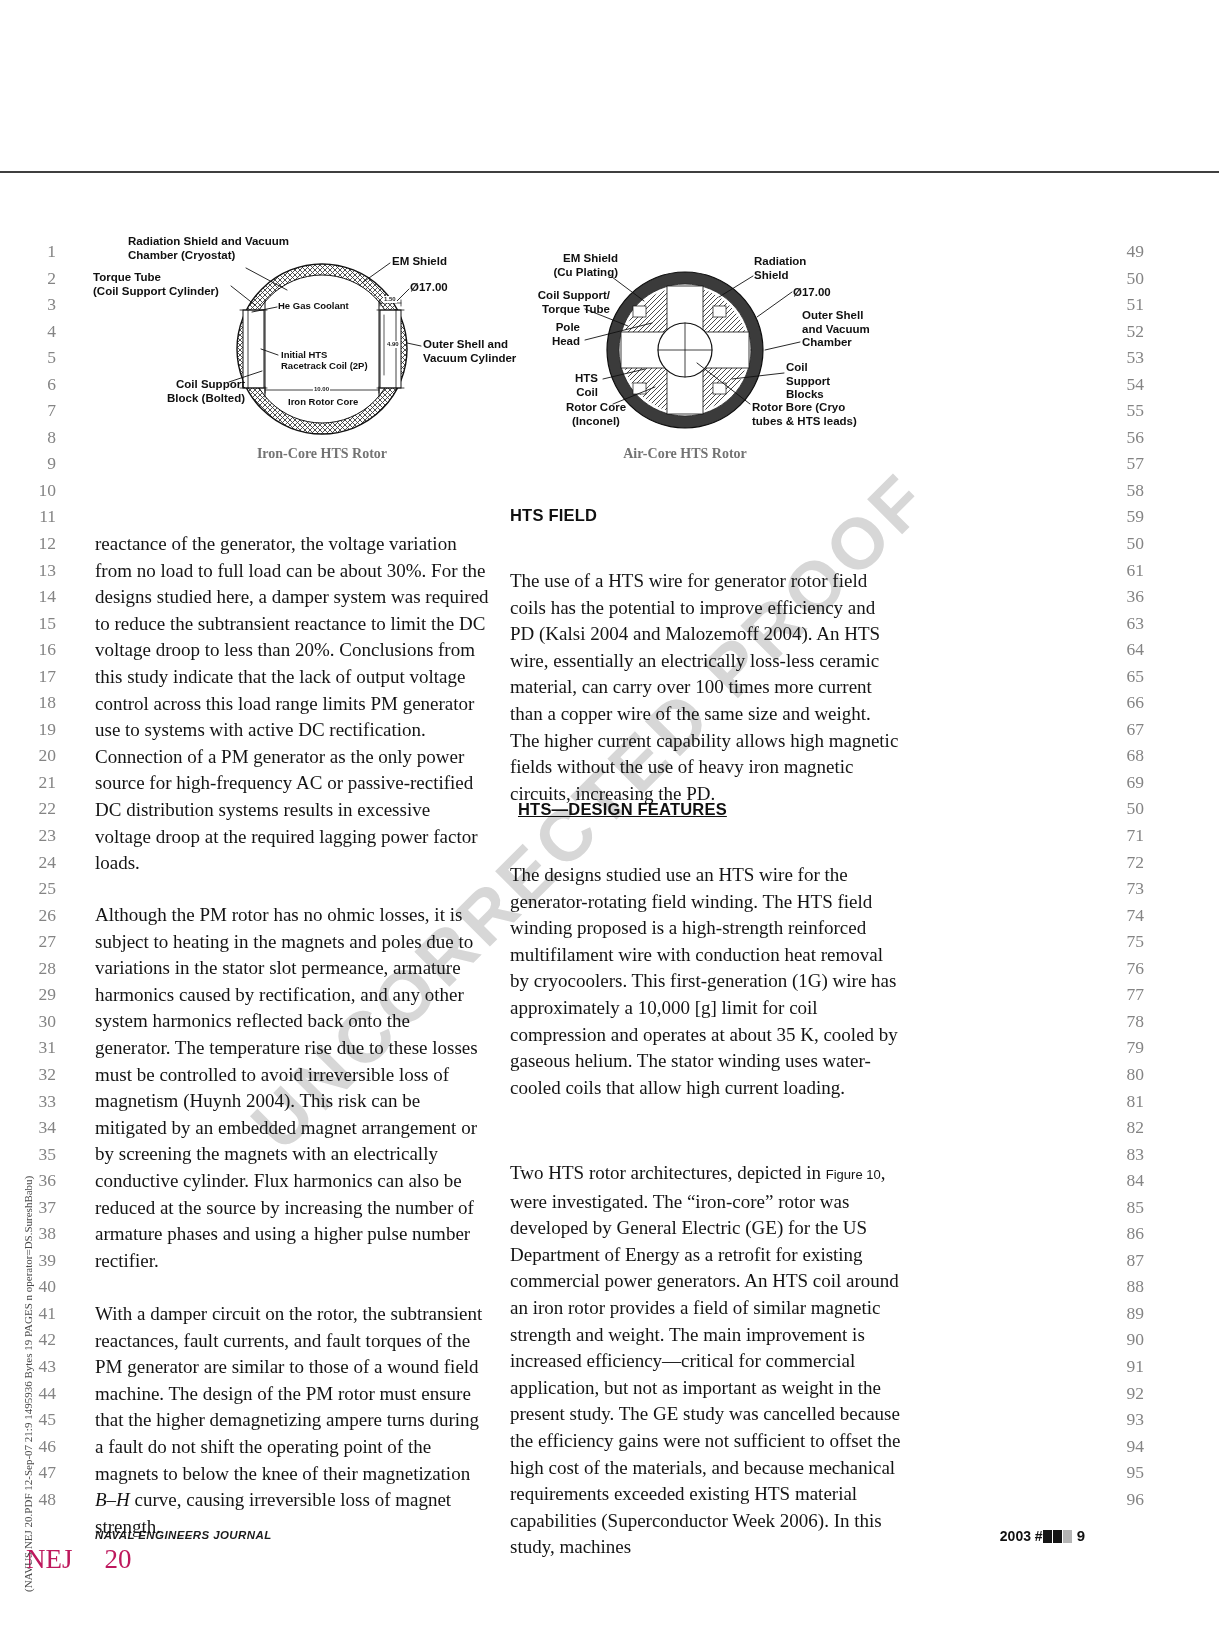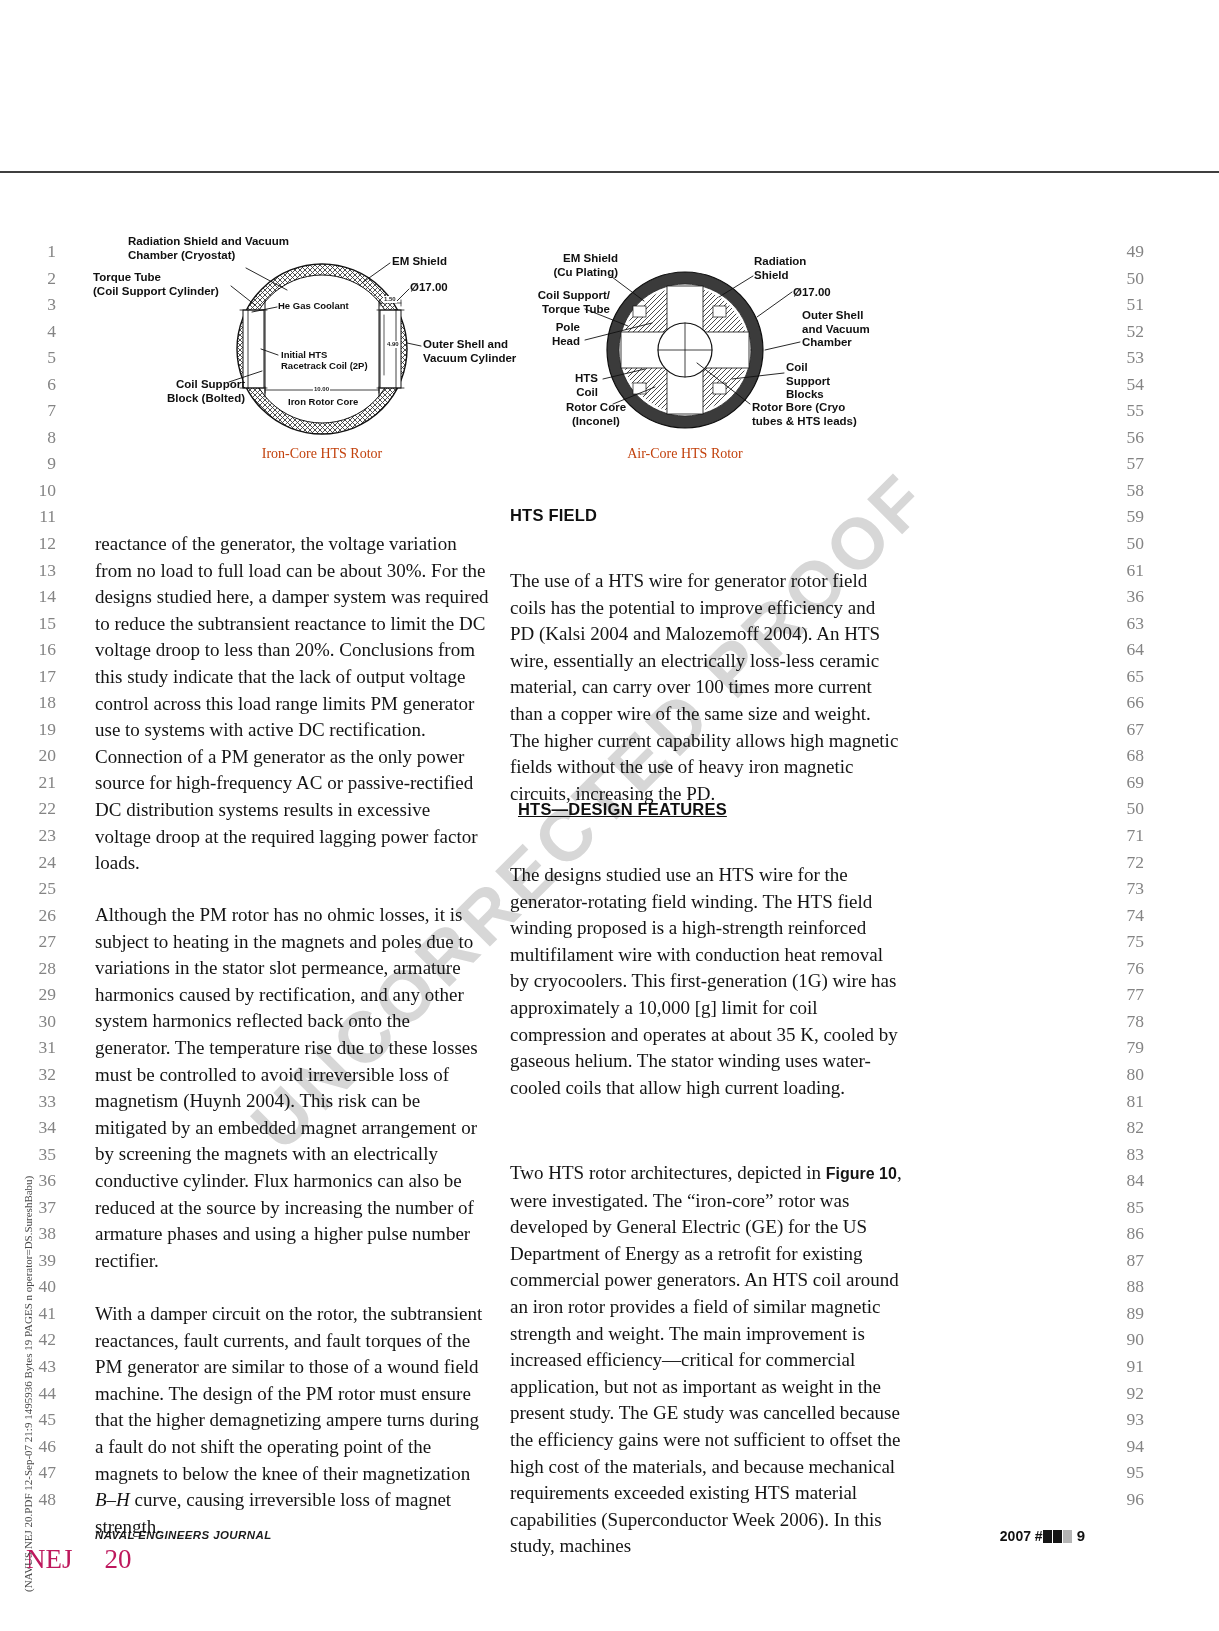--- a/index.html
+++ b/index.html
@@ -21,34 +21,34 @@
 
   
   .figure-band{position:absolute;left:0;top:230px;width:1219px;height:250px;z-index:1;}
   .dlabel{position:absolute;font-family:"Liberation Sans",sans-serif;font-weight:bold;
           font-size:11.5px;line-height:13.5px;color:#101010;white-space:pre-line;}
   .dlabel-sm{font-size:9.5px;line-height:11px;}
   .dim{position:absolute;font-family:"Liberation Sans",sans-serif;font-weight:bold;
        font-size:6px;line-height:7px;color:#222;background:#fff;padding:0 1px;}
   .ta-r{text-align:right;}
   .ta-c{text-align:left;}
-  .dcaption{position:absolute;font-family:"Liberation Serif",serif;font-weight:normal;
-            font-size:14px;color:#c2410c;width:180px;text-align:center;}
+  .dcaption{position:absolute;font-family:"Liberation Serif",serif;font-weight:bold;
+            font-size:14px;color:#737373;width:180px;text-align:center;}
   .figcaption{position:absolute;left:898px;top:6px;width:182px;
               font-family:"Liberation Sans",sans-serif;font-size:14.5px;line-height:18.5px;color:#1a1a1a;}
   .figcaption .fig-label{font-weight:bold;font-style:normal;}
   .figcaption .fig-text{font-style:italic;}
 
   
   .para{position:absolute;width:394px;font-family:"Liberation Serif",serif;
         font-size:19px;line-height:26.6px;color:#141414;z-index:1;margin-top:35px;}
   .col-heading{position:absolute;width:394px;font-family:"Liberation Sans",sans-serif;
                font-weight:bold;font-size:16.5px;letter-spacing:.2px;color:#101010;z-index:1;}
   .it{font-style:italic;}
-  .bold-sans{font-family:"Liberation Sans",sans-serif;font-weight:bold;font-size:16px;text-align:right;}
+  .bold-sans{font-family:"Liberation Sans",sans-serif;font-weight:normal;font-size:13px;text-align:right;}
 
   
   .footer-journal{position:absolute;left:95px;top:1529px;font-family:"Liberation Sans",sans-serif;
                   font-style:italic;font-weight:bold;font-size:11.5px;letter-spacing:.4px;color:#1b1b1b;}
   .footer-right{position:absolute;left:975px;top:1527px;width:110px;text-align:right;
                 font-family:"Liberation Sans",sans-serif;font-weight:bold;font-size:14px;color:#111;}
   .footer-right .sq{display:inline-block;width:9px;height:13px;vertical-align:-2px;margin-right:1px;}
   .sq-dark{background:#151515;}
   .sq-gray{background:#b4b4b4;}
   .footer-right .pg{margin-left:4px;font-size:15px;}
@@ -266,21 +266,21 @@
   <div class="para" style="left:95px;top:1266px;"><span>With a damper circuit on the rotor, the subtransient reactances, fault currents, and fault torques of the PM generator are similar to those of a wound field machine. The design of the PM rotor must ensure that the higher demagnetizing ampere turns during a fault do not shift the operating point of the magnets to below the knee of their magnetization </span><span class="it">B–H</span><span> curve, causing irreversible loss of magnet strength.</span></div>
 
   <div class="col-heading" style="left:510px;top:506px;">HTS FIELD</div>
   <div class="para" style="left:510px;top:533px;">The use of a HTS wire for generator rotor field coils has the potential to improve efficiency and PD (Kalsi 2004 and Malozemoff 2004). An HTS wire, essentially an electrically loss-less ceramic material, can carry over 100 times more current than a copper wire of the same size and weight. The higher current capability allows high magnetic fields without the use of heavy iron magnetic circuits, increasing the PD.</div>
   <div class="col-heading" style="left:518px;top:800px;text-decoration:underline;">HTS—DESIGN FEATURES</div>
   <div class="para" style="left:510px;top:827px;">The designs studied use an HTS wire for the generator-rotating field winding. The HTS field winding proposed is a high-strength reinforced multifilament wire with conduction heat removal by cryocoolers. This first-generation (1G) wire has approximately a 10,000 [g] limit for coil compression and operates at about 35 K, cooled by gaseous helium. The stator winding uses water-cooled coils that allow high current loading.</div>
   <div class="para" style="left:510px;top:1125px;"><span>Two HTS rotor architectures, depicted in </span><span class="bold-sans">Figure 10</span><span>, were investigated. The “iron-core” rotor was developed by General Electric (GE) for the US Department of Energy as a retrofit for existing commercial power generators. An HTS coil around an iron rotor provides a field of similar magnetic strength and weight. The main improvement is increased efficiency—critical for commercial application, but not as important as weight in the present study. The GE study was cancelled because the efficiency gains were not sufficient to offset the high cost of the materials, and because mechanical requirements exceeded existing HTS material capabilities (Superconductor Week 2006). In this study, machines</span></div>
 
   <div class="footer-journal">NAVAL ENGINEERS JOURNAL</div>
   <div class="footer-right">
-    <span>2007 #</span><span class="sq sq-dark"></span><span class="sq sq-dark"></span><span class="sq sq-gray"></span><span class="pg">9</span>
+    <span>2003 #</span><span class="sq sq-dark"></span><span class="sq sq-dark"></span><span class="sq sq-gray"></span><span class="pg">9</span>
   </div>
 
   <div class="nej-mark">
     <span>NEJ</span><span class="num">20</span>
   </div>
   <div class="vertical-job">(NAVUS NEJ 20.PDF 12-Sep-07 21:9 1495936 Bytes 19 PAGES n operator=DS.SureshBabu)</div>
 
 </div>
 
 </body></html>

